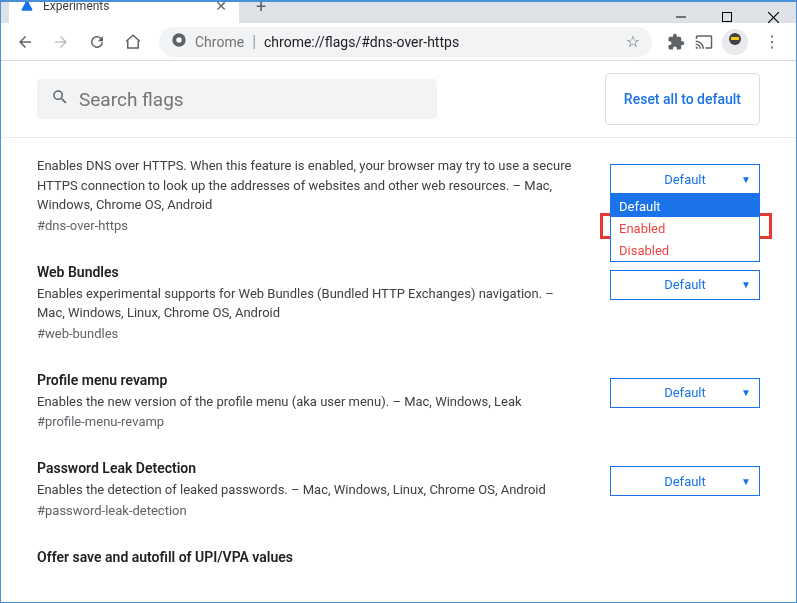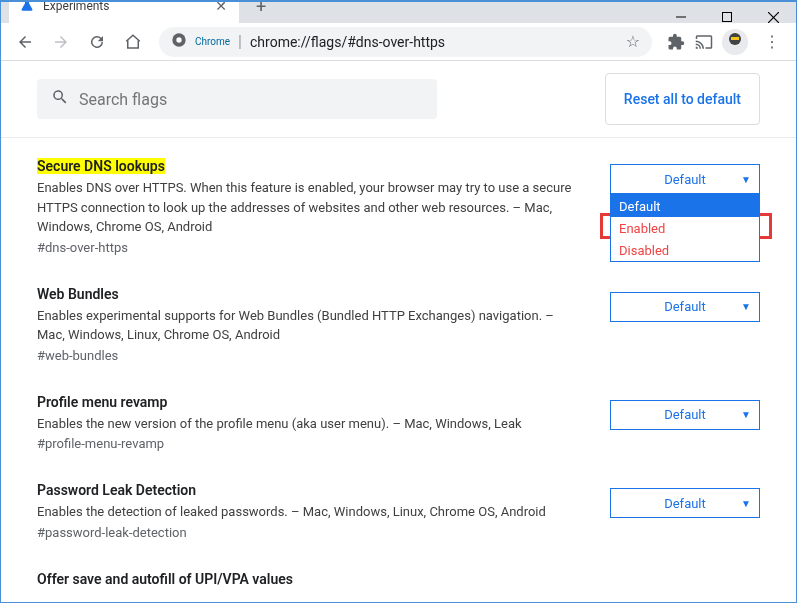--- a/index.html
+++ b/index.html
@@ -10,35 +10,35 @@
 .tab-title { flex: 1; }
 .tab-close { width: 16px; height: 16px; display: flex; align-items: center; justify-content: center; color: #5f6368; font-size: 14px; cursor: pointer; }
 .new-tab { width: 28px; height: 28px; display: flex; align-items: center; justify-content: center; color: #5f6368; font-size: 18px; cursor: pointer; margin-left: 8px; margin-bottom: 3px; }
 .win-controls { position: absolute; right: 0; top: 0; display: flex; }
 .win-btn { width: 46px; height: 30px; display: flex; align-items: center; justify-content: center; color: #000; cursor: pointer; }
 .toolbar { height: 38px; background: #fff; display: flex; align-items: center; padding: 0 8px; gap: 4px; border-bottom: 1px solid #dadce0; }
 .nav-btn { width: 32px; height: 32px; display: flex; align-items: center; justify-content: center; color: #5f6368; cursor: pointer; border-radius: 50%; }
 .nav-btn.disabled { color: #bdc1c6; }
 .omnibox { flex: 1; height: 30px; background: #f1f3f4; border-radius: 15px; display: flex; align-items: center; padding: 0 12px; gap: 8px; margin: 0 6px; }
 .omni-icon { color: #5f6368; }
-.omni-label { color: #0369a1; font-size: 10px; }
+.omni-label { color: #737373; font-size: 14px; }
 .omni-divider { color: #9aa0a6; }
 .omni-url { color: #202124; font-size: 14px; text-align: center; }
 .omni-star { margin-left: auto; color: #5f6368; cursor: pointer; }
 .ext-icons { display: flex; gap: 8px; align-items: center; padding: 0 4px; }
 .ext-icon { width: 20px; height: 20px; display: flex; align-items: center; justify-content: center; color: #5f6368; cursor: pointer; }
 .avatar { width: 26px; height: 26px; border-radius: 50%; background: #e8eaed; display: flex; align-items: center; justify-content: center; overflow: hidden; cursor: pointer; }
 .menu-btn { width: 32px; height: 32px; display: flex; align-items: center; justify-content: center; color: #5f6368; cursor: pointer; }
 .content { height: calc(100% - 76px); overflow-y: auto; position: relative; }
 .content::-webkit-scrollbar { width: 14px; }
 .content::-webkit-scrollbar-track { background: #f1f1f1; }
 .content::-webkit-scrollbar-thumb { background: #c1c1c1; }
 .header-bar { display: flex; align-items: center; padding: 12px 36px; gap: 12px; border-bottom: 1px solid #e8eaed; }
 .search-box { flex: 1; max-width: 400px; height: 40px; background: #f1f3f4; border-radius: 4px; display: flex; align-items: center; padding: 0 14px; gap: 10px; }
-.search-box input { flex: 1; border: none; background: transparent; outline: none; font-size: 16px; color: #0369a1; }
+.search-box input { flex: 1; border: none; background: transparent; outline: none; font-size: 19px; color: #0369a1; }
 .reset-btn { height: 52px; padding: 0 18px; border: 1px solid #dadce0; background: #fff; color: #1a73e8; font-size: 14px; font-weight: 500; border-radius: 4px; cursor: pointer; margin-left: auto; }
 .flags { padding: 18px 36px; }
 .flag { margin-bottom: 28px; position: relative; }
 .flag-body { padding-right: 180px; }
 .flag-title { font-size: 14px; font-weight: 600; color: #202124; margin-bottom: 4px; display: inline-block; }
 .flag-title.highlight { background: #ffff00; }
 .flag-desc { font-size: 13px; color: #404040; line-height: 1.5; }
 .flag-anchor { font-size: 13px; color: #5f6368; cursor: pointer; display: inline-block; margin-top: 2px; }
 .flag-select { position: absolute; right: 0; top: 8px; }
 .select-box { width: 150px; height: 30px; border: 1px solid #1a73e8; background: #fff; color: #1a73e8; font-size: 13px; display: flex; align-items: center; justify-content: center; cursor: pointer; position: relative; }
@@ -141,21 +141,21 @@
       <span><svg width="18" height="18" viewBox="0 0 24 24">
             <path fill="#5f6368" d="M15.5 14h-.8l-.3-.3a6.5 6.5 0 1 0-.7.7l.3.3v.8l5 5 1.5-1.5-5-5zm-6 0a4.5 4.5 0 1 1 0-9 4.5 4.5 0 0 1 0 9z"></path>
           </svg></span>
       <input type="text" placeholder="Search flags" style="">
     </div>
     <button class="reset-btn">Reset all to default</button>
   </div>
 
   <div class="flags" id="flags-container">
       <div class="flag">
-        <div class="flag-body"><div class="flag-title highlight">Secure DNS lookups</div><div class="flag-desc">Enables DNS over HTTPS. When this feature is enabled, your browser may try to use a secure HTTPS connection to look up the addresses of websites and other web resources. – Mac, Windows, Chrome OS, Android</div><div class="flag-anchor">#dns-over-https</div></div>
+        <div class="flag-body"><div class="flag-desc">Enables DNS over HTTPS. When this feature is enabled, your browser may try to use a secure HTTPS connection to look up the addresses of websites and other web resources. – Mac, Windows, Chrome OS, Android</div><div class="flag-anchor">#dns-over-https</div></div>
         <div class="flag-select">
           <div class="select-box">
             <span>Default</span>
             <span class="select-caret">▼</span>
           </div>
           <div class="dropdown">
             <div class="dropdown-item selected">Default</div>
             <div class="dropdown-item">Enabled</div>
             <div class="dropdown-item">Disabled</div>
           </div>

